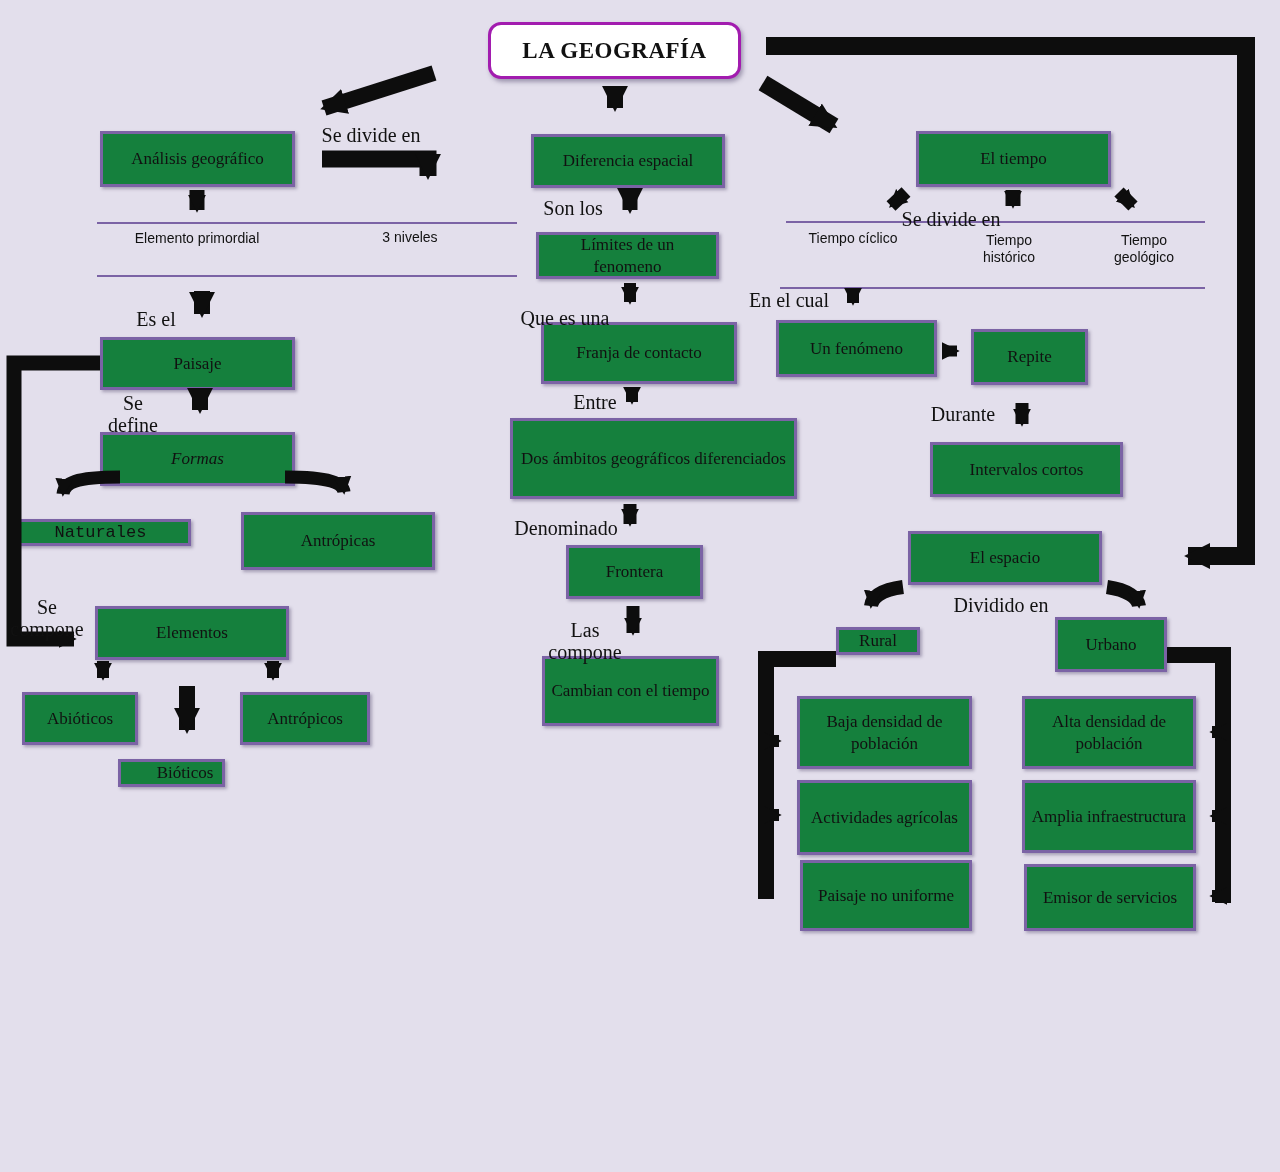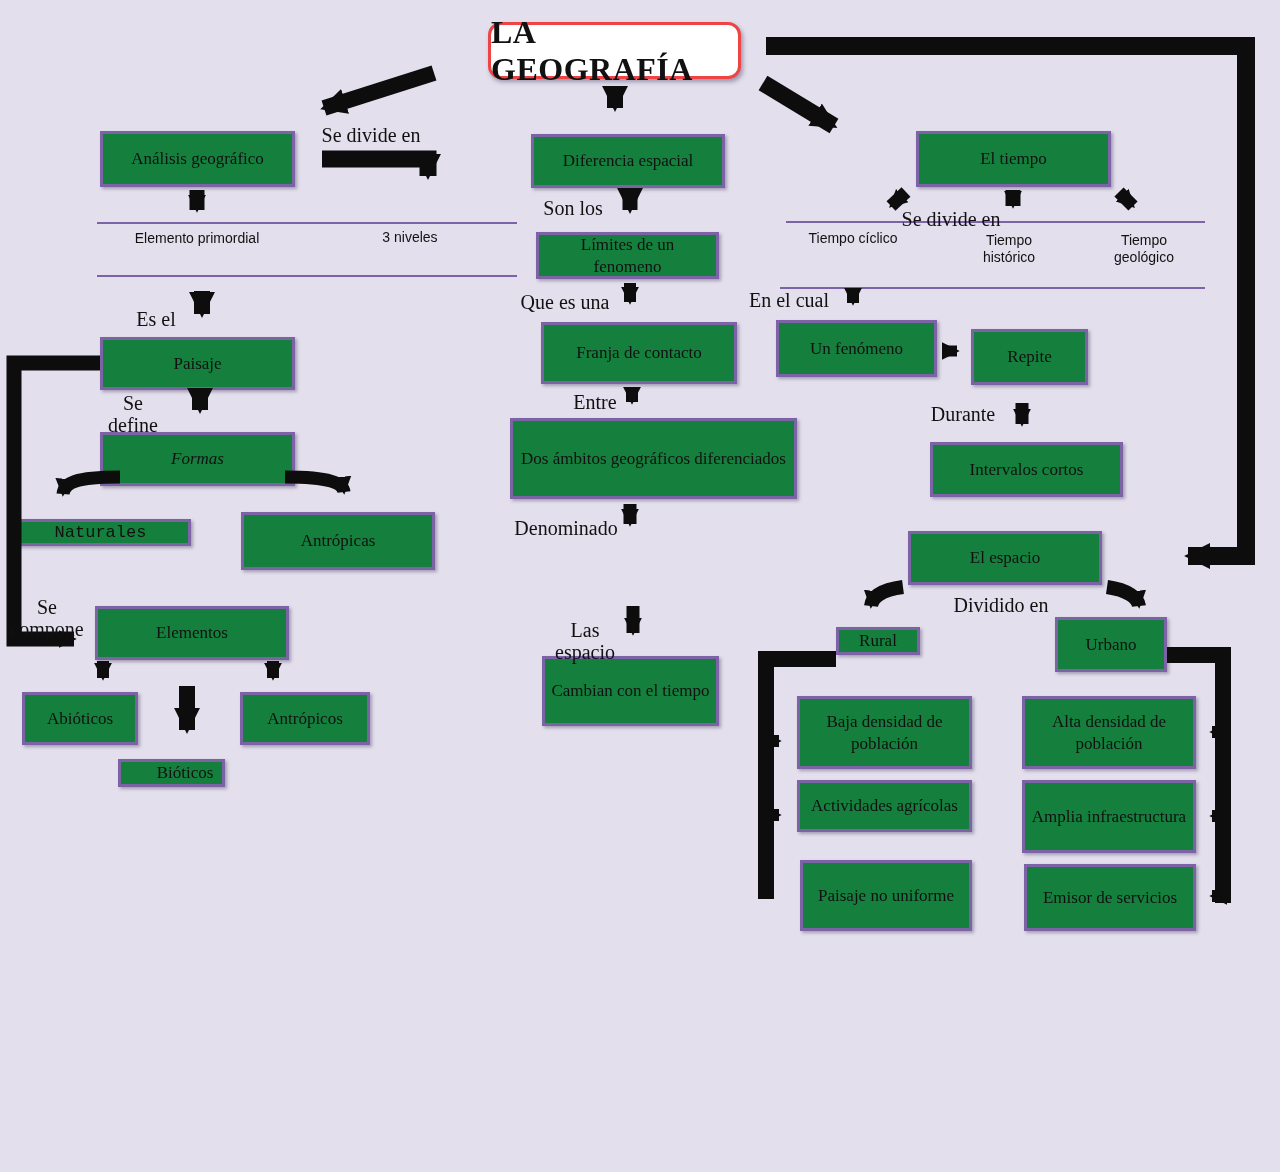--- a/index.html
+++ b/index.html
@@ -2,23 +2,23 @@
 <html><head>
 <meta charset="utf-8">
 <style>
   html,body{margin:0;padding:0;}
   .canvas{position:relative;width:1280px;height:1172px;background:#e3dfec;overflow:hidden;
           font-family:"Liberation Serif",serif;color:#111;}
   .node{position:absolute;box-sizing:border-box;background:#15803d;border:3px solid #7b63a5;
         display:flex;align-items:center;justify-content:center;text-align:center;
         font-size:17px;line-height:1.25;padding:2px 6px;
         box-shadow:2px 2px 3px rgba(90,80,115,0.45);z-index:2;}
-  .title-box{position:absolute;box-sizing:border-box;background:#ffffff;border:3px solid #ef4444;
+  .title-box{position:absolute;box-sizing:border-box;background:#ffffff;border:3px solid #a21caf;
         border-radius:13px;display:flex;align-items:center;justify-content:center;
-        font-size:32px;font-weight:bold;letter-spacing:.5px;
+        font-size:23px;font-weight:bold;letter-spacing:.5px;
         box-shadow:2px 3px 4px rgba(90,80,115,0.5);z-index:2;}
   .elabel{position:absolute;font-size:20px;line-height:1.12;text-align:center;z-index:4;}
   .band{position:absolute;font-family:"Liberation Sans",sans-serif;font-size:14px;line-height:1.2;
         text-align:center;z-index:4;}
   svg.wires{position:absolute;left:0;top:0;z-index:3;pointer-events:none;}
   svg.wires .blk{stroke:#0d0d0d;fill:none;}
   svg.wires .thin{stroke:#7b63a5;stroke-width:2;fill:none;}
 </style>
 </head>
 <body>
@@ -95,46 +95,47 @@
   <div class="node" style="left:241px;top:512px;width:194px;height:58px;">Antrópicas</div>
   <div class="node" style="left:95px;top:606px;width:194px;height:54px;">Elementos</div>
   <div class="node" style="left:22px;top:692px;width:116px;height:53px;">Abióticos</div>
   <div class="node" style="left:240px;top:692px;width:130px;height:53px;">Antrópicos</div>
   <div class="node" style="left:118px;top:759px;width:107px;height:28px;padding-left:33px;">Bióticos</div>
 
   <div class="node" style="left:531px;top:134px;width:194px;height:54px;">Diferencia espacial</div>
   <div class="node" style="left:536px;top:232px;width:183px;height:47px;">Límites de un fenomeno</div>
   <div class="node" style="left:541px;top:322px;width:196px;height:62px;">Franja de contacto</div>
   <div class="node" style="left:510px;top:418px;width:287px;height:81px;">Dos ámbitos geográficos diferenciados</div>
+  <div class="node" style="left:566px;top:545px;width:137px;height:54px;">Frontera</div>
   <div class="node" style="left:542px;top:656px;width:177px;height:70px;">Cambian con el tiempo</div>
 
   <div class="node" style="left:916px;top:131px;width:195px;height:56px;">El tiempo</div>
   <div class="band" style="left:773px;top:230px;width:160px;">Tiempo cíclico</div>
   <div class="band" style="left:959px;top:232px;width:100px;">Tiempo histórico</div>
   <div class="band" style="left:1094px;top:232px;width:100px;">Tiempo geológico</div>
   <div class="node" style="left:776px;top:320px;width:161px;height:57px;">Un fenómeno</div>
   <div class="node" style="left:971px;top:329px;width:117px;height:56px;">Repite</div>
   <div class="node" style="left:930px;top:442px;width:193px;height:55px;">Intervalos cortos</div>
   <div class="node" style="left:908px;top:531px;width:194px;height:54px;">El espacio</div>
   <div class="node" style="left:836px;top:627px;width:84px;height:28px;">Rural</div>
   <div class="node" style="left:1055px;top:617px;width:112px;height:55px;">Urbano</div>
   <div class="node" style="left:797px;top:696px;width:175px;height:73px;">Baja densidad de población</div>
-  <div class="node" style="left:797px;top:780px;width:175px;height:52px;">Actividades agrícolas</div>
+  <div class="node" style="left:797px;top:780px;width:175px;height:75px;">Actividades agrícolas</div>
   <div class="node" style="left:800px;top:860px;width:172px;height:71px;">Paisaje no uniforme</div>
   <div class="node" style="left:1022px;top:696px;width:174px;height:73px;">Alta densidad de población</div>
   <div class="node" style="left:1022px;top:780px;width:174px;height:73px;">Amplia infraestructura</div>
   <div class="node" style="left:1024px;top:864px;width:172px;height:67px;">Emisor de servicios</div>
 
   <div class="elabel" style="left:311px;top:124px;width:120px;">Se divide en</div>
   <div class="elabel" style="left:116px;top:308px;width:80px;">Es el</div>
   <div class="elabel" style="left:101px;top:392px;width:64px;">Se define</div>
   <div class="elabel" style="left:10px;top:596px;width:74px;">Se compone</div>
   <div class="elabel" style="left:533px;top:197px;width:80px;">Son los</div>
-  <div class="elabel" style="left:505px;top:291px;width:120px;text-align:center;">Que es una</div>
+  <div class="elabel" style="left:505px;top:307px;width:120px;text-align:center;">Que es una</div>
   <div class="elabel" style="left:555px;top:391px;width:80px;">Entre</div>
   <div class="elabel" style="left:506px;top:517px;width:120px;">Denominado</div>
-  <div class="elabel" style="left:545px;top:619px;width:80px;">Las espacio</div>
+  <div class="elabel" style="left:545px;top:619px;width:80px;">Las compone</div>
   <div class="elabel" style="left:891px;top:208px;width:120px;">Se divide en</div>
   <div class="elabel" style="left:749px;top:289px;width:80px;">En el cual</div>
   <div class="elabel" style="left:923px;top:403px;width:80px;">Durante</div>
   <div class="elabel" style="left:941px;top:594px;width:120px;">Dividido en</div>
 
 </div>
 
 </body></html>

